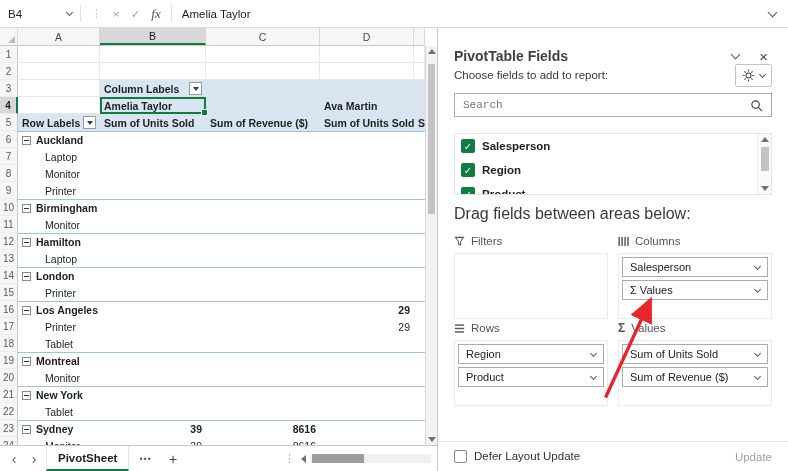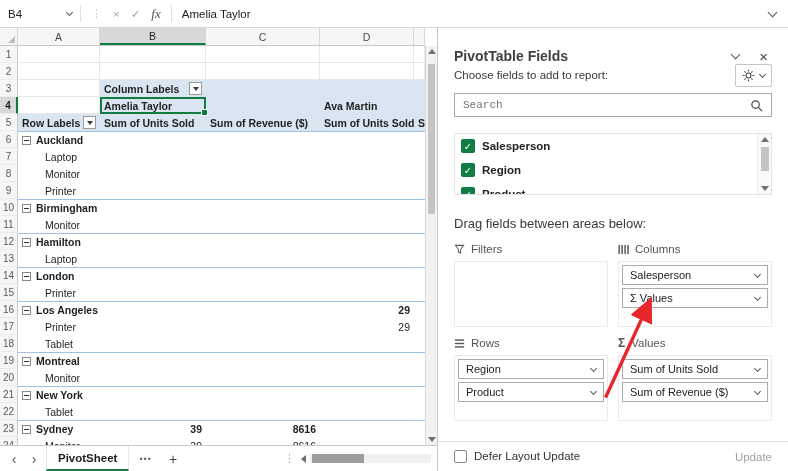--- a/index.html
+++ b/index.html
@@ -87,22 +87,22 @@
 .gearbtn{display:flex;align-items:center;gap:5px;border:1px solid #C6C6C6;border-radius:2px;padding:4px 6px;background:#fff}
 .searchbox{margin-top:6px;height:24px;border:1px solid #ABABAB;display:flex;align-items:center;padding:0 8px;gap:6px;flex:none}
 .searchbox input{flex:1;border:none;outline:none;font-family:Liberation Mono, monospace;font-size:11px;color:#333;background:transparent}
 .searchbox input::placeholder{color:#757575}
 .fieldlist{margin-top:16px;height:62px;border:1px solid #E4E4E4;position:relative;overflow:hidden;padding-right:14px;flex:none}
 .fitem{height:24px;display:flex;align-items:center;gap:7px;padding:0 6px}
 .fcheck{width:14px;height:14px;border-radius:2px;background:var(--green);color:#fff;font-size:10px;display:flex;align-items:center;justify-content:center;flex:none}
 .fname{font-weight:700;font-size:11.5px;color:#222}
 .flscroll{position:absolute;top:0;right:0;bottom:0;width:14px;background:#FAFAFA;border-left:1px solid #ECECEC;display:flex;flex-direction:column;align-items:center;justify-content:space-between;padding:3px 0}
 .flthumb{position:absolute;top:13px;left:2.5px;width:8px;height:24px;background:#C4C4C4}
-.draglbl{margin-top:21px;font-size:13px;color:#3a3a3a;flex:none}
-.areas{margin-top:10px;display:grid;grid-template-columns:1fr 1fr;gap:8px 10px;flex:none}
+.draglbl{margin-top:10px;font-size:16px;color:#3a3a3a;flex:none}
+.areas{margin-top:10px;display:grid;grid-template-columns:1fr 1fr;gap:1px 10px;flex:none}
 .area-head{display:flex;align-items:center;gap:6px;height:16px;color:#555;font-size:11.5px;margin-bottom:4px}
 .area-box{height:66px;border:1px solid #EBEBEB;background:#fff;padding:3px;display:flex;flex-direction:column;gap:3px;overflow:hidden}
 .pill{height:20px;flex:none;border:1px solid #ABABAB;background:#fff;display:flex;align-items:center;padding:0 7px;font-size:11px;color:#222;gap:4px}
 .pill .pt{flex:1;white-space:nowrap;overflow:hidden}
 .sigma{font-size:12px;font-weight:700;color:#555;line-height:1}
 .pbottom{position:absolute;left:0;right:0;bottom:0;height:30px;border-top:1px solid #E4E4E4;display:flex;align-items:center;padding:0 16px;background:#fff}
 .defer{display:flex;align-items:flex-start;gap:7px;flex:1}
 .defercb{width:13px;height:13px;border:1px solid #8A8886;background:#fff;border-radius:2px;flex:none}
 .deferlbl{font-size:11.5px;color:#333}
 .updatebtn{color:#A3A3A3;font-size:11.5px;background:none;border:none;font-family:inherit}

